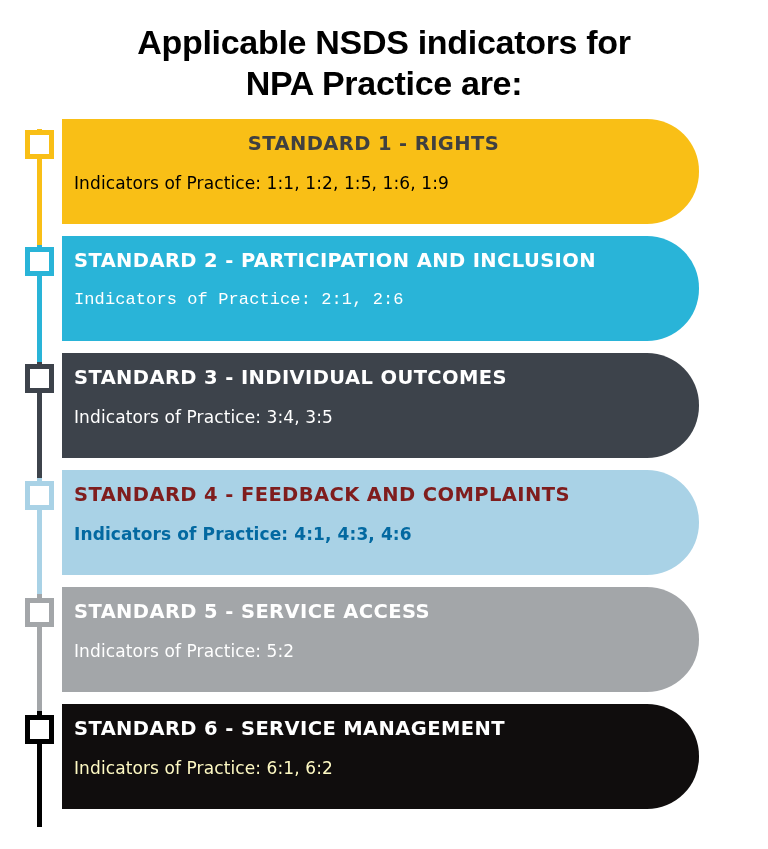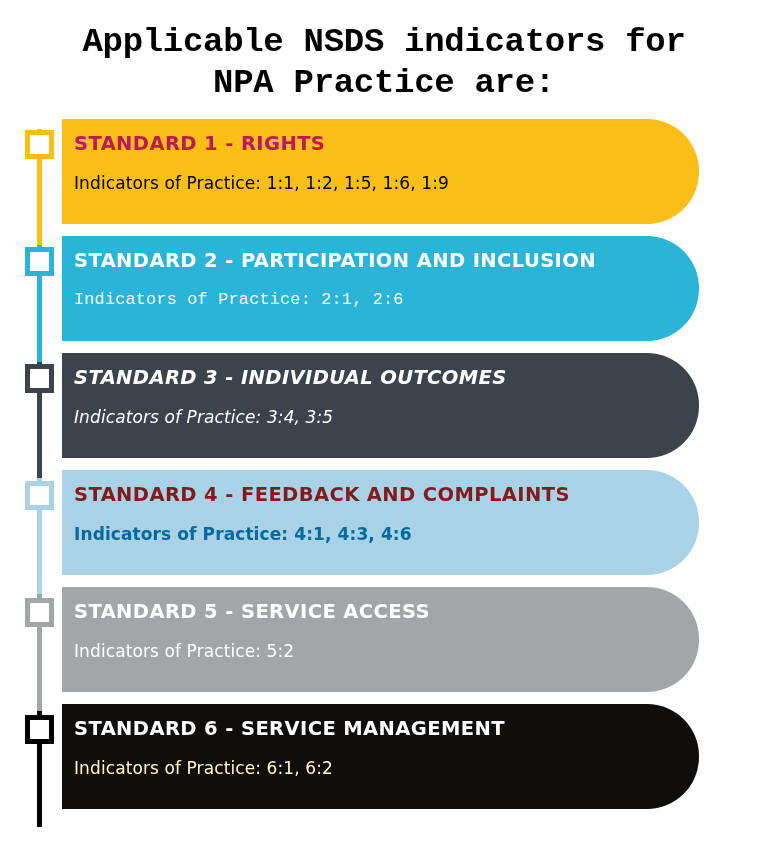--- a/index.html
+++ b/index.html
@@ -14,21 +14,21 @@
     overflow: hidden;
   }
   .page {
     position: relative;
     width: 768px;
     height: 849px;
     box-sizing: border-box;
   }
   .title {
     text-align: center;
-    font-family: Liberation Mono, monospace;
+    font-family: Liberation Sans, sans-serif;
     font-weight: bold;
     font-size: 34px;
     line-height: 1.22;
     color: #000000;
     letter-spacing: -0.3px;
     padding: 22px 40px 0 40px;
     margin: 0;
   }
   .title-line {
     display: block;
@@ -104,21 +104,21 @@
     font-size: 17px;
     line-height: 1.1;
     letter-spacing: 0.1px;
   }
   
   .c-yellow { background: #f9bf16; }
   .c-yellow h2, .c-yellow p { color: #000000; }
   .c-cyan { background: #29b4d8; }
   .c-cyan h2, .c-cyan p { color: #ffffff; }
   .c-dark { background: #3d434b; }
-  .c-dark h2, .c-dark p { color: #ffffff; font-style: italic; }
+  .c-dark h2, .c-dark p { color: #ffffff; }
   .c-lightblue { background: #a9d2e6; }
   .c-lightblue h2, .c-lightblue p { color: #000000; }
   .c-grey { background: #a3a6a9; }
   .c-grey h2, .c-grey p { color: #ffffff; }
   .c-black { background: #100d0d; }
   .c-black h2, .c-black p { color: #ffffff; }
 </style>
 </head>
 <body>
 
@@ -130,21 +130,21 @@
   </h1>
 
   <div class="list">
     <div class="spine" style="background: linear-gradient(rgb(249, 191, 22) 0%, rgb(249, 191, 22) 16.667%, rgb(41, 180, 216) 16.667%, rgb(41, 180, 216) 33.333%, rgb(61, 67, 75) 33.333%, rgb(61, 67, 75) 50%, rgb(169, 210, 230) 50%, rgb(169, 210, 230) 66.667%, rgb(163, 166, 169) 66.667%, rgb(163, 166, 169) 83.333%, rgb(0, 0, 0) 83.333%, rgb(0, 0, 0) 100%);"></div>
 
     <div class="row">
       <span class="marker" style="border-color: rgb(249, 191, 22);">
           <i></i>
         </span>
       <div class="bar c-yellow" style="background: rgb(249, 191, 22);">
-        <h2 style="color: #be185d;">STANDARD 1 - RIGHTS</h2>
+        <h2 style="color: #404040; text-align: center;">STANDARD 1 - RIGHTS</h2>
         <p style="color: rgb(0, 0, 0);">Indicators of Practice:  1:1, 1:2, 1:5, 1:6, 1:9</p>
       </div>
     </div>
 
     <div class="row">
       <span class="marker" style="border-color: rgb(41, 180, 216);">
           <i></i>
         </span>
       <div class="bar c-cyan" style="background: rgb(41, 180, 216);">
         <h2 style="color: rgb(255, 255, 255);">STANDARD 2 - PARTICIPATION AND INCLUSION</h2>

